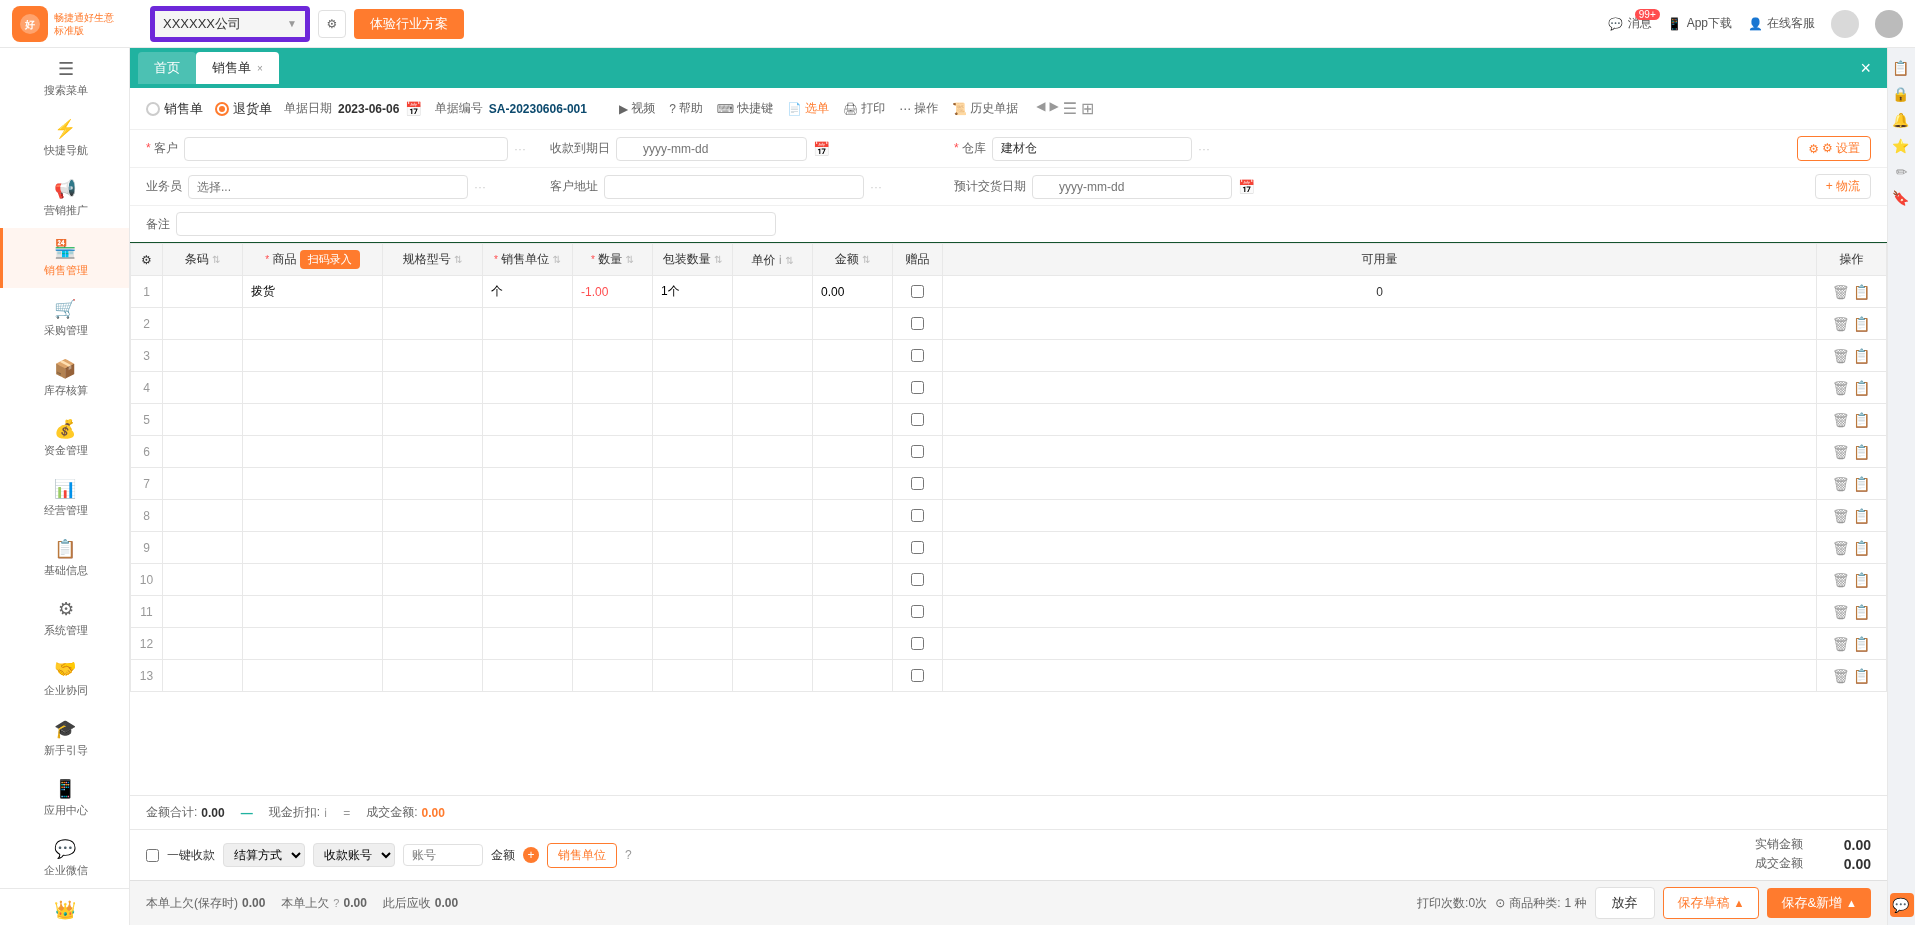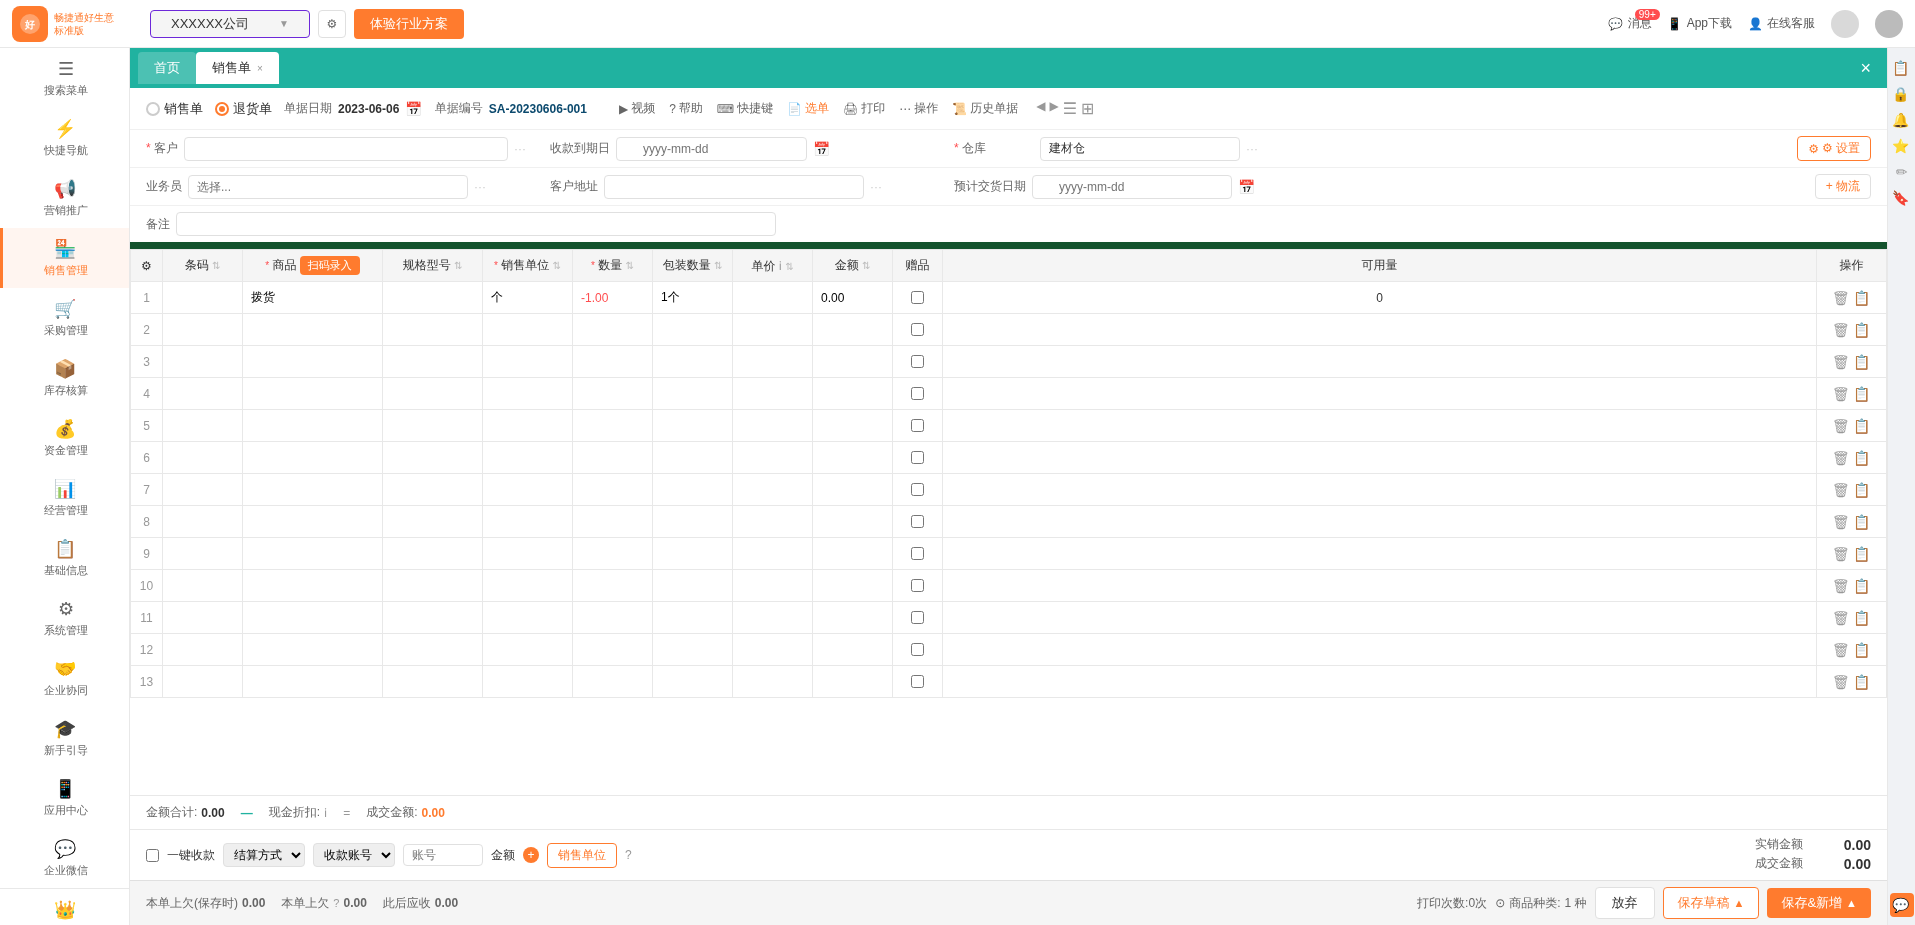--- a/index.html
+++ b/index.html
@@ -6,21 +6,21 @@
     body { font-family: 'Microsoft YaHei', Arial, sans-serif; font-size: 12px; background: #f0f2f5; color: #333; width: 1915px; min-height: 925px; overflow-x: hidden; }
 
     
     .top-header {
       display: flex; align-items: center; background: #fff; height: 48px;
       padding: 0 12px; border-bottom: 1px solid #e8e8e8; position: relative; z-index: 10;
     }
     .logo-area { display: flex; align-items: center; width: 130px; }
     .logo-icon { width: 36px; height: 36px; background: #ff7b2e; border-radius: 8px; display: flex; align-items: center; justify-content: center; color: white; font-size: 10px; font-weight: bold; margin-right: 6px; flex-shrink: 0; }
     .logo-text { font-size: 11px; color: #ff7b2e; line-height: 1.3; }
-    .company-selector { display: flex; align-items: center; background: #f5f5f5; border: 1px solid #6d28d9; border-radius: 4px; padding: 4px 20px; min-width: 160px; cursor: pointer; margin-left: 8px; }
+    .company-selector { display: flex; align-items: center; background: #f5f5f5; border: 5px solid #6d28d9; border-radius: 4px; padding: 4px 8px; min-width: 160px; cursor: pointer; margin-left: 8px; }
     .company-name { flex: 1; font-size: 13px; color: #333; }
     .company-arrow { color: #999; font-size: 10px; margin-left: 4px; }
     .gear-btn { width: 28px; height: 28px; border: 1px solid #e0e0e0; border-radius: 4px; background: white; display: flex; align-items: center; justify-content: center; cursor: pointer; margin-left: 8px; color: #666; }
     .trial-btn { background: #ff7b2e; color: white; border: none; border-radius: 4px; padding: 6px 16px; font-size: 13px; cursor: pointer; margin-left: 8px; }
     .header-right { margin-left: auto; display: flex; align-items: center; gap: 16px; }
     .header-icon-group { display: flex; align-items: center; gap: 4px; cursor: pointer; color: #555; font-size: 12px; position: relative; }
     .badge { background: #ff4d4f; color: white; font-size: 10px; padding: 0 4px; border-radius: 8px; position: absolute; top: -6px; right: -8px; }
     .avatar { width: 28px; height: 28px; background: #d9d9d9; border-radius: 50%; }
 
     
@@ -309,21 +309,21 @@
           <input class="field-input" type="text" style="flex: 1 1 0%; width: 280px;" value="">
           <span class="dotdotdot">···</span>
         </div>
         <div class="form-field" style="flex:1; max-width:380px;">
           <span class="field-label">收款到期日</span>
           <input class="field-input date" type="text" placeholder="yyyy-mm-dd" style="">
           <span class="calendar-icon">📅</span>
         </div>
         <div class="form-field" style="flex:1;">
           <span class="field-label required">仓库</span>
-          <input class="field-input" type="text" value="建材仓" style="min-width: 200px; margin-left: 48px;">
+          <input class="field-input" type="text" value="建材仓" style="min-width: 200px;">
           <span class="dotdotdot">···</span>
         </div>
         <div class="right-panel-btns">
           <button class="settings-btn" style="color:#ff7b2e;border:1px solid #ff7b2e;background:white;border-radius:4px;padding:3px 10px;cursor:pointer;font-size:12px;display:flex;align-items:center;gap:3px;">
             <span>⚙</span>
             <span style="color:#ff7b2e;">⚙ 设置</span>
           </button>
         </div>
       </div>
 
@@ -341,21 +341,21 @@
         <div class="form-field" style="flex:1;">
           <span class="field-label">预计交货日期</span>
           <input class="field-input date" type="text" placeholder="yyyy-mm-dd" style="min-width: 200px;">
           <span class="calendar-icon">📅</span>
         </div>
         <div>
           <button style="background:white;border:1px solid #e0e0e0;border-radius:4px;padding:3px 10px;cursor:pointer;font-size:12px;color:#ff7b2e;">+ 物流</button>
         </div>
       </div>
 
-      <div style="display:flex; align-items:flex-start; padding: 6px 16px; background:white; gap:24px; border-bottom:7px solid #14532d;">
+      <div style="display:flex; align-items:flex-start; padding: 6px 16px; background:white; gap:24px; border-bottom:1px solid #14532d;">
         <div class="form-field">
           <span class="field-label">备注</span>
           <input class="field-input" type="text" style="width: 600px;">
         </div>
       </div>
 
     </div>
 
     <div class="table-area" style="flex:1;overflow-y:auto;">
       <table>

